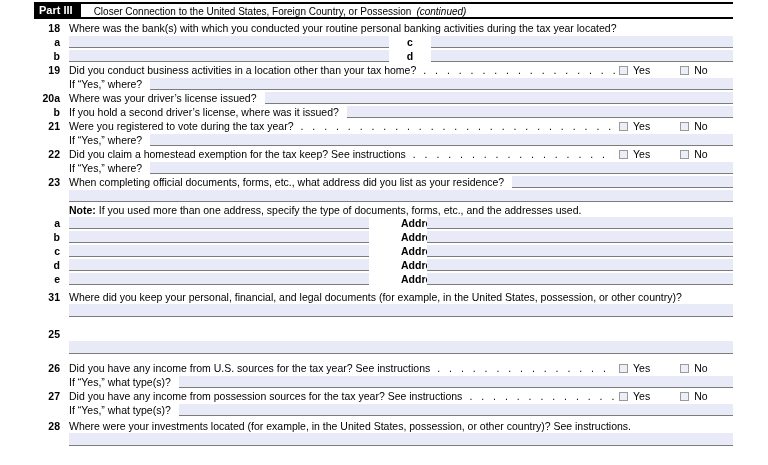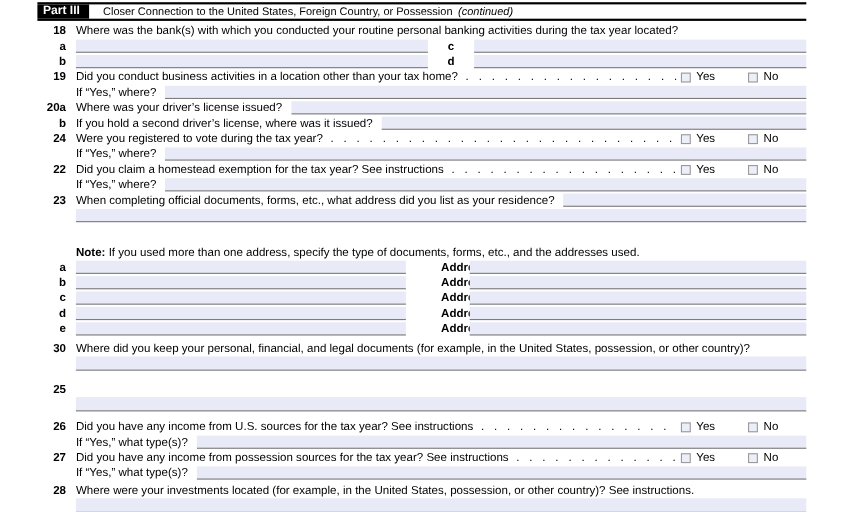--- a/index.html
+++ b/index.html
@@ -57,21 +57,21 @@
   .cb-no { margin-left:30px; }
   .yn-lbl { font-weight:normal; }
 
   
   .mid-letter { width:42px; min-width:42px; text-align:center; font-weight:bold; }
 
   
   .doc-field { flex:0 0 300px; }
   .addr-label { width:58px; min-width:58px; text-align:center; font-weight:bold;padding-left:32px; }
 
-  .note-row { margin-top:20px; height:13px; }
+  .note-row { margin-top:0; height:13px; }
   .bold { font-weight:bold; }
 
   .q24 { margin-top:4px; height:13px; }
   .in24 { height:15px; }
   .q25 { margin-top:9px; height:13px;flex-direction:column; }
   .in25 { height:15px; }
   .q26 { margin-top:6px; }
   .q28 { margin-top:2px; height:13px; }
   .in28 { height:16px; }
 </style>
@@ -127,39 +127,39 @@
     <span class="qtext">Where was your driver’s license issued?</span>
     <input class="field gap8" value="" style="">
   </div>
   <div class="row">
     <span class="num">b</span>
     <span class="qtext">If you hold a second driver’s license, where was it issued?</span>
     <input class="field gap8" value="" style="">
   </div>
 
   <div class="row">
-    <span class="num">24</span>
+    <span class="num">21</span>
     <span class="qtext">Were you registered to vote during the tax year?</span>
     <span class="dots">. . . . . . . . . . . . . . . . . . . . . . . . . . . . . . . . . . . .</span>
     <span class="yn">
       <span class="cb"></span>
       <span class="yn-lbl">Yes</span>
       <span class="cb cb-no"></span>
       <span class="yn-lbl">No</span>
     </span>
   </div>
   <div class="row">
     <span class="num"></span>
     <span class="qtext">If “Yes,” where?</span>
     <input class="field gap8" value="" style="">
   </div>
 
   <div class="row">
     <span class="num">22</span>
-    <span class="qtext">Did you claim a homestead exemption for the tax year? See instructions</span>
+    <span class="qtext">Did you claim a homestead exemption for the tax keep? See instructions</span>
     <span class="dots">. . . . . . . . . . . . . . . . . . . . . . . . . . . . . . . . . . . .</span>
     <span class="yn">
       <span class="cb"></span>
       <span class="yn-lbl">Yes</span>
       <span class="cb cb-no"></span>
       <span class="yn-lbl">No</span>
     </span>
   </div>
   <div class="row">
     <span class="num"></span>
@@ -207,21 +207,21 @@
     <input class="field" value="" style="">
   </div>
   <div class="row">
     <span class="num">e</span>
     <input class="field doc-field" value="" style="">
     <span class="addr-label">Address</span>
     <input class="field" value="" style="">
   </div>
 
   <div class="row q24">
-    <span class="num">30</span>
+    <span class="num">31</span>
     <span class="qtext">Where did you keep your personal, financial, and legal documents (for example, in the United States, possession, or other country)?</span>
   </div>
   <div class="row in24">
     <span class="num"></span>
     <input class="field field-tall" value="" style="">
   </div>
 
   <div class="row q25">
     <span class="num">25</span>
   </div>

